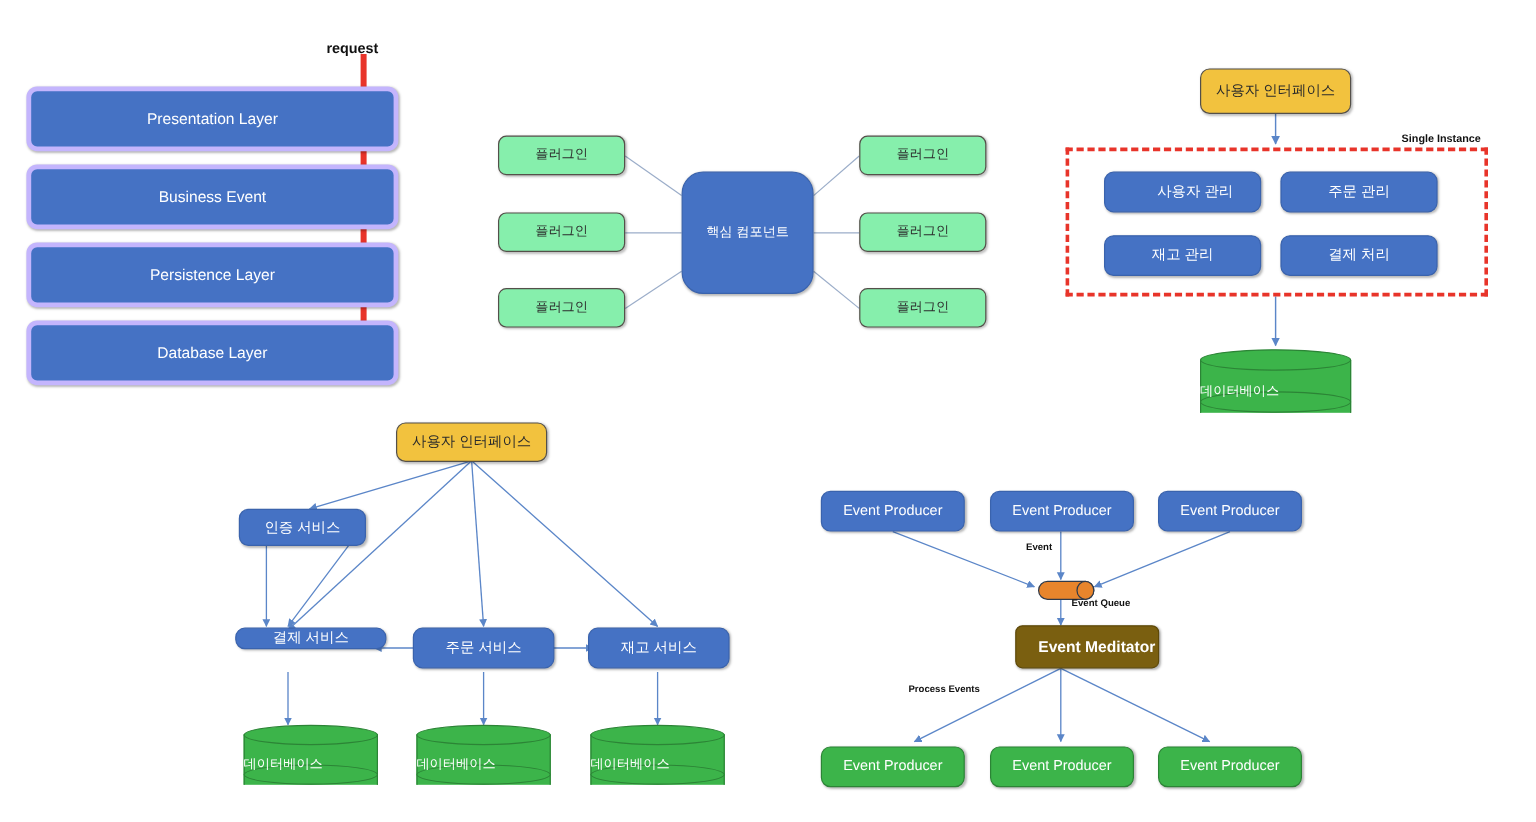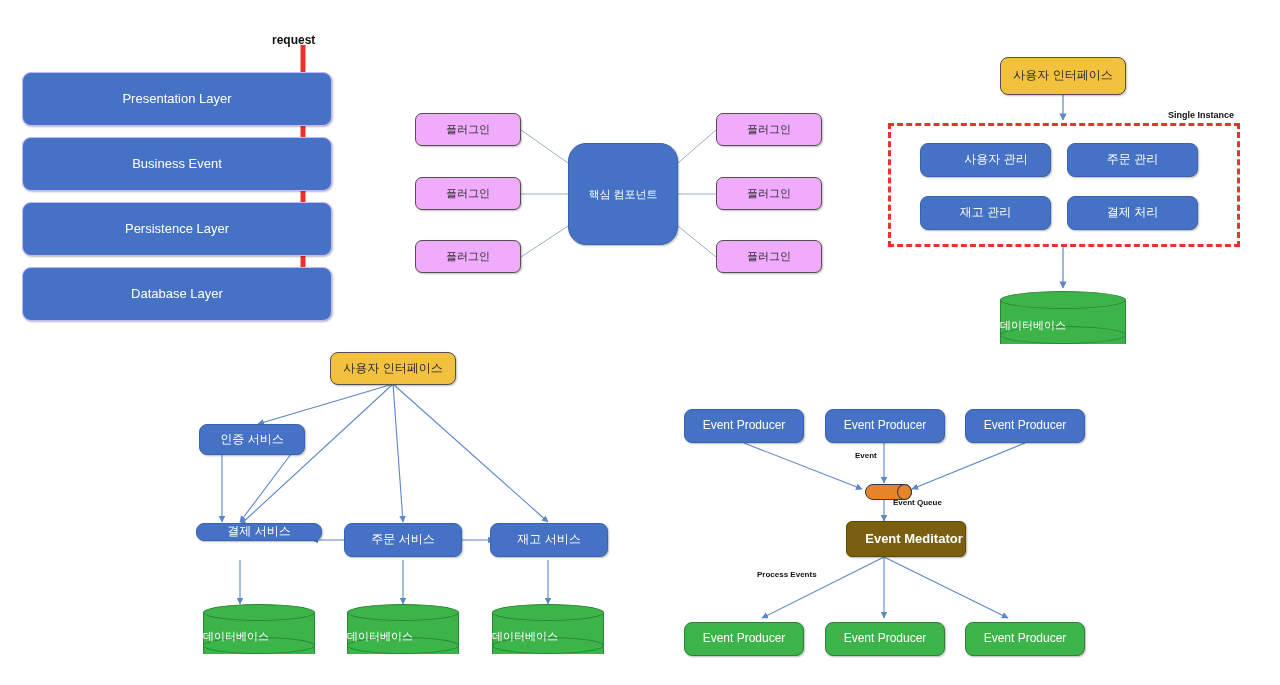--- a/index.html
+++ b/index.html
@@ -26,37 +26,37 @@
     display: flex;
     align-items: center;
     justify-content: center;
     text-align: center;
     line-height: 1.15;
     z-index: 3;
   }
   
   .layer-bar {
     background: #4572c4;
-    border: 1px solid #c4b5fd;
+    border: 4px solid #c4b5fd;
     border-radius: 9px;
     color: #ffffff;
     font-size: 13px;
     box-shadow: 1px 1px 2px rgba(0,0,0,0.28);
   }
   .caption-label {
     position: absolute;
     color: #111111;
     font-size: 12px;
     font-weight: bold;
     z-index: 4;
     white-space: nowrap;
   }
   
   .plugin-box {
-    background: #f0abfc;
+    background: #86efac;
     border: 1px solid #54504a;
     border-radius: 7px;
     color: #2b2b2b;
     font-size: 11px;
     box-shadow: 1px 1px 2px rgba(0,0,0,0.25);
   }
   .core-box {
     background: #4572c4;
     border: 1px solid #3a63ad;
     border-radius: 18px;

